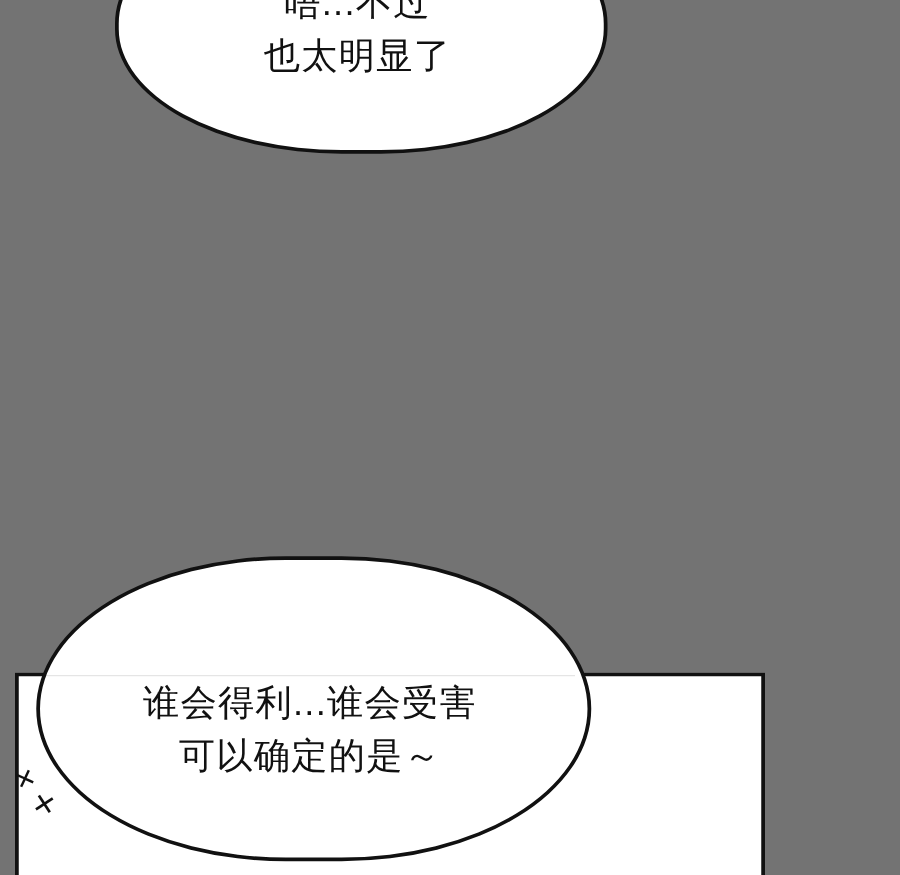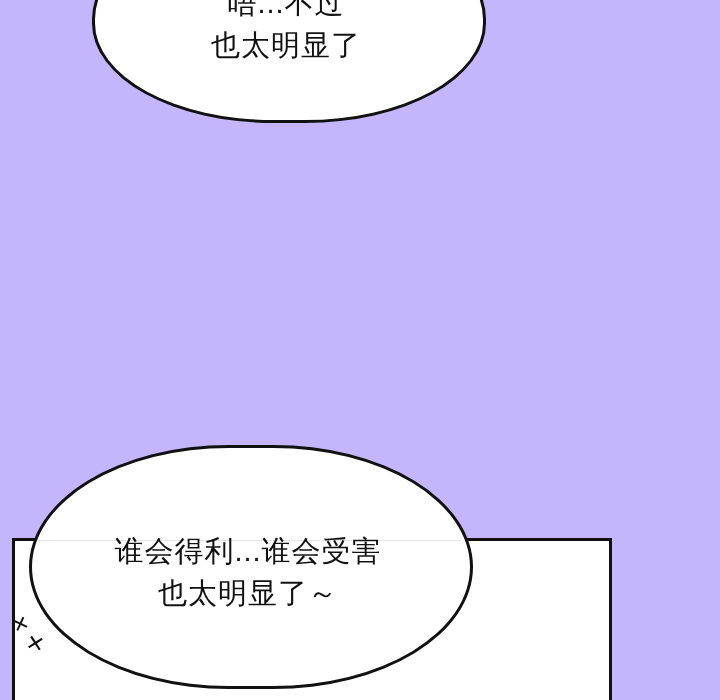--- a/index.html
+++ b/index.html
@@ -5,21 +5,21 @@
   html, body {
     margin: 0;
     padding: 0;
     background: #ffffff;
   }
   .stage {
     position: relative;
     width: 720px;
     height: 700px;
     overflow: hidden;
-    background: #c4b5fd;
+    background: #737373;
     font-family: "Liberation Sans", "DejaVu Sans", sans-serif;
     color: #111111;
   }
   
   .panel {
     position: absolute;
     left: 12px;
     top: 538px;
     width: 594px;
     height: 260px;
@@ -70,21 +70,21 @@
     z-index: 4;
     white-space: nowrap;
   }
   .speech-top {
     left: 92px;
     top: -18px;
     width: 388px;
   }
   .speech-bottom {
     left: 29px;
-    top: 530px;
+    top: 542px;
     width: 438px;
   }
   
   .mark {
     position: absolute;
     z-index: 2;
     color: #111111;
     font-size: 20px;
     line-height: 20px;
   }
@@ -113,19 +113,19 @@
 
   <div class="ghost-line"></div>
 
   <div class="speech speech-top">
     <div>唔...不过</div>
     <div>也太明显了</div>
   </div>
 
   <div class="speech speech-bottom">
     <div>谁会得利...谁会受害</div>
-    <div>也太明显了～</div>
+    <div>可以确定的是～</div>
   </div>
 
   <span class="mark mark-1">✕</span>
   <span class="mark mark-2">✕</span>
 
 </div>
 
 </body></html>

